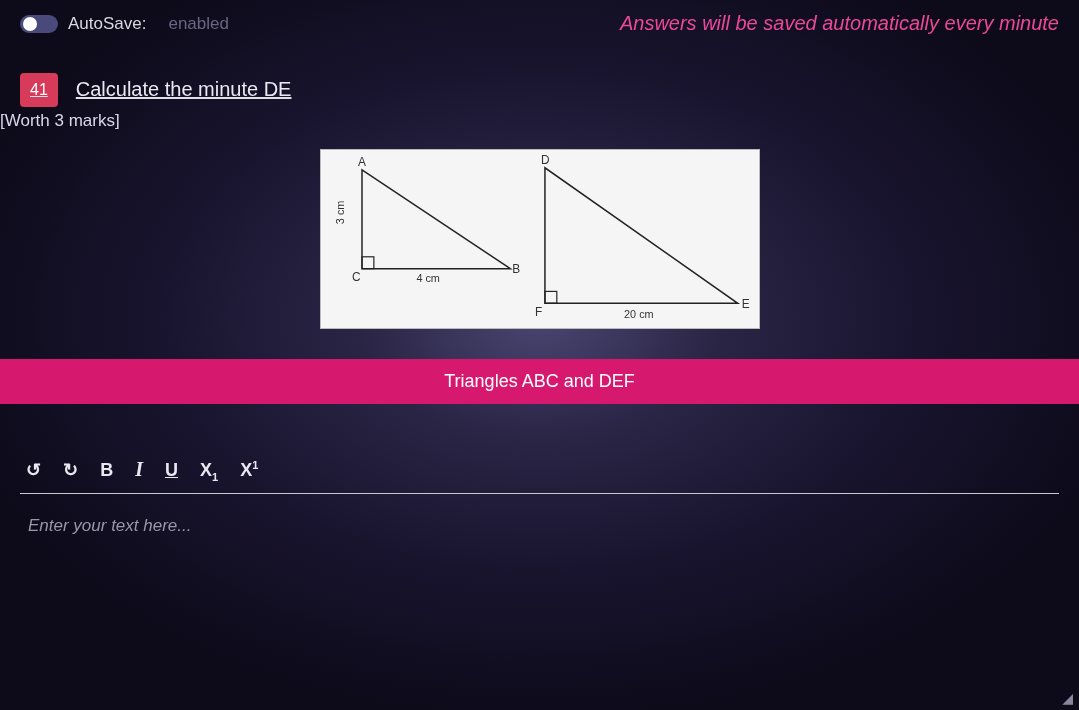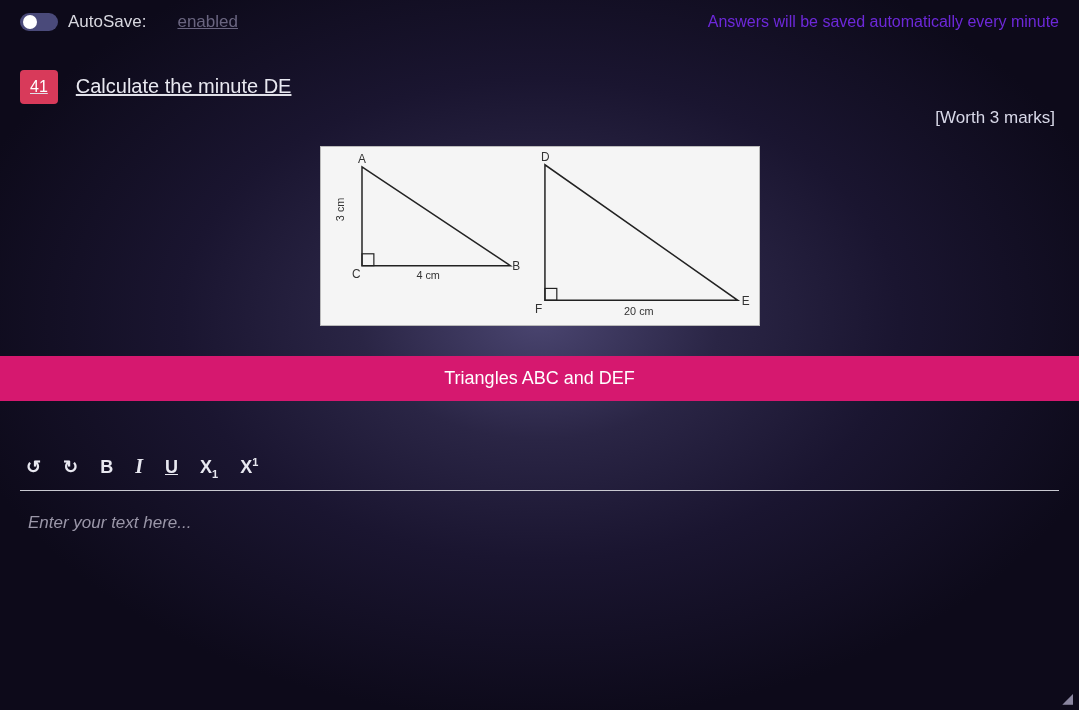--- a/index.html
+++ b/index.html
@@ -21,22 +21,22 @@
   .autosave-wrap { display: flex; align-items: center; gap: 10px; }
   .toggle {
     width: 38px; height: 18px; border-radius: 10px;
     background: #4a4a7a; position: relative; cursor: pointer;
   }
   .toggle-knob {
     width: 14px; height: 14px; border-radius: 50%;
     background: #fff; position: absolute; top: 2px; left: 3px;
   }
   .autosave-label { color: #d8d8e0; }
-  .autosave-status { color: #6a6580; margin-left: 21px; text-decoration: underline; }
-  .save-hint { color: #6d28d9; font-size: 16px; }
+  .autosave-status { color: #6a6580; margin-left: 12px; }
+  .save-hint { font-style: italic; color: #ec4899; font-size: 20px; }
 
   .question-row {
     display: flex;
     align-items: flex-start;
     padding: 30px 20px 0 20px;
     gap: 18px;
     text-decoration: underline;
   }
   .qnum {
     background: #d83a5a;
@@ -47,24 +47,23 @@
     min-width: 36px;
     text-align: center;
   }
   .qtext {
     font-size: 20px;
     line-height: 1.6;
     color: #e8e8f0;
     flex: 1;
   }
   .marks {
-    text-align: right;
     color: #d8d8e8;
     font-size: 17px;
-    padding: 4px 24px 0 12px;
+    padding: 4px 24px 0 0;
   }
 
   .figure-wrap {
     display: flex;
     justify-content: center;
     margin-top: 18px;
   }
   .figure {
     background: #f5f5f5;
     border: 1px solid #bbb;

